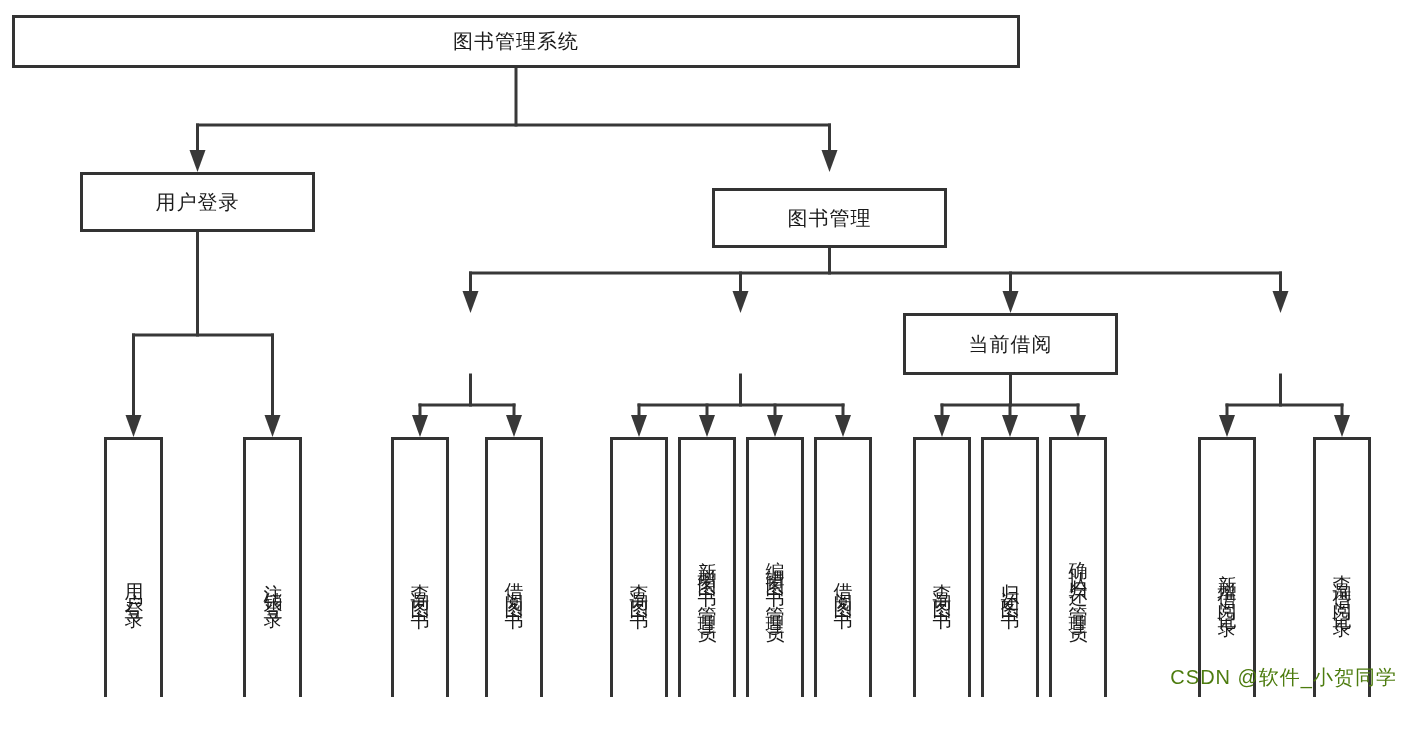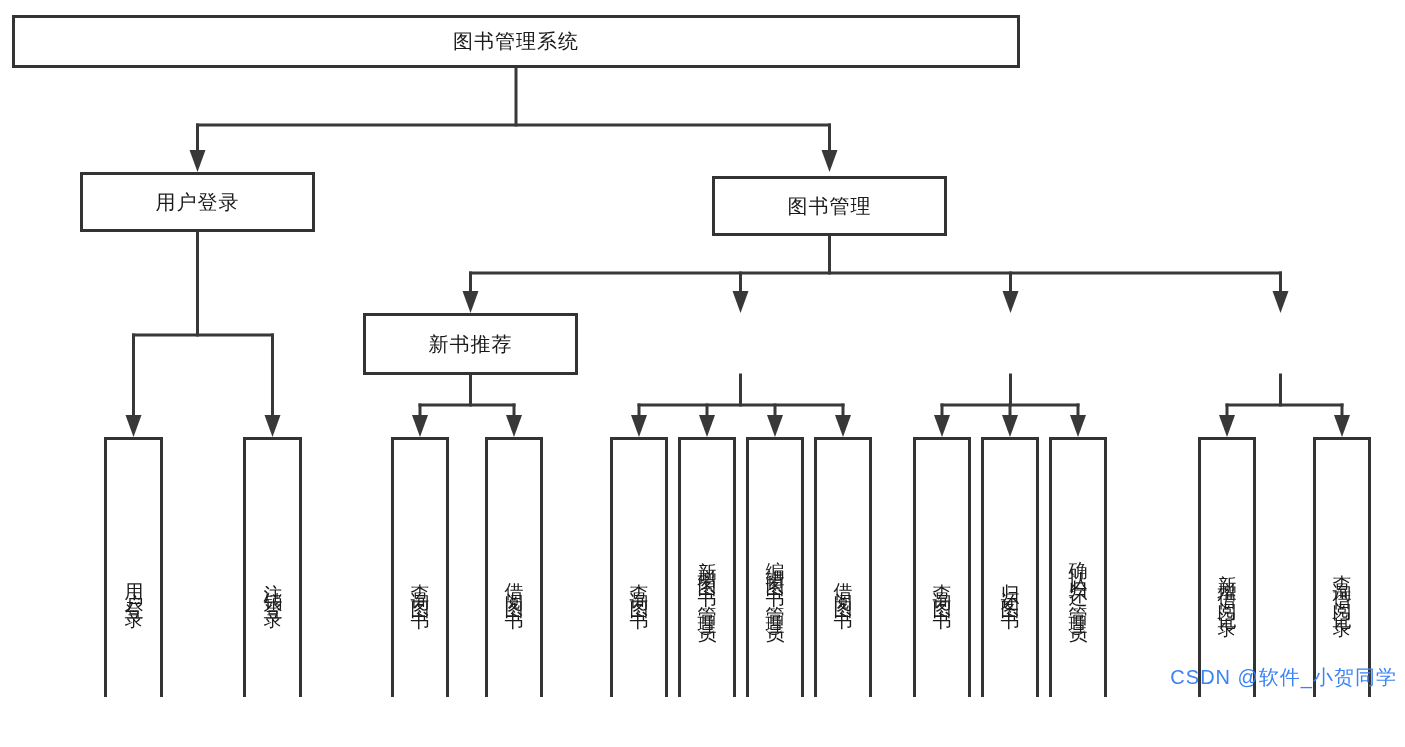--- a/index.html
+++ b/index.html
@@ -37,21 +37,21 @@
     font-size:19px;
     letter-spacing:9px;
     line-height:52px; 
     z-index:2;
     overflow:hidden;
   }
   #watermark{
     position:absolute;
     right:8px;bottom:6px;
     font-size:20px;
-    color:#3b82f6;
+    color:#4d7c0f;
     letter-spacing:1px;
     z-index:5;
     white-space:nowrap;
   }
 </style>
 </head>
 <body>
 
 <div id="stage">
 
@@ -110,26 +110,26 @@
       <polygon points="1342,437 1334,415 1350,415" fill="#383838"></polygon>
     </svg>
 
   <div class="box" style="left:12px;top:15px;width:1008px;height:53px;">
     <span>图书管理系统</span>
   </div>
 
   <div class="box" style="left:80px;top:172px;width:235px;height:60px;">
     <span>用户登录</span>
   </div>
-  <div class="box" style="left:712px;top:176px;width:235px;height:60px;">
+  <div class="box" style="left:712px;top:188px;width:235px;height:60px;">
     <span>图书管理</span>
   </div>
 
-  <div class="box" style="left:363px;top:313px;width:215px;height:62px;">
-    <span>新书推荐</span>
+  <div class="box" style="left:903px;top:313px;width:215px;height:62px;">
+    <span>当前借阅</span>
   </div>
 
   <div class="vbox" style="left:104px;top:437px;width:59px;height:298px;">用户登录</div>
   <div class="vbox" style="left:243px;top:437px;width:59px;height:298px;">注销登录</div>
 
   <div class="vbox" style="left:391px;top:437px;width:58px;height:298px;">查询图书</div>
   <div class="vbox" style="left:485px;top:437px;width:58px;height:298px;">借阅图书</div>
 
   <div class="vbox" style="left:610px;top:437px;width:58px;height:298px;">查询图书</div>
   <div class="vbox" style="left:678px;top:437px;width:58px;height:298px;">新增图书（管理员）</div>

